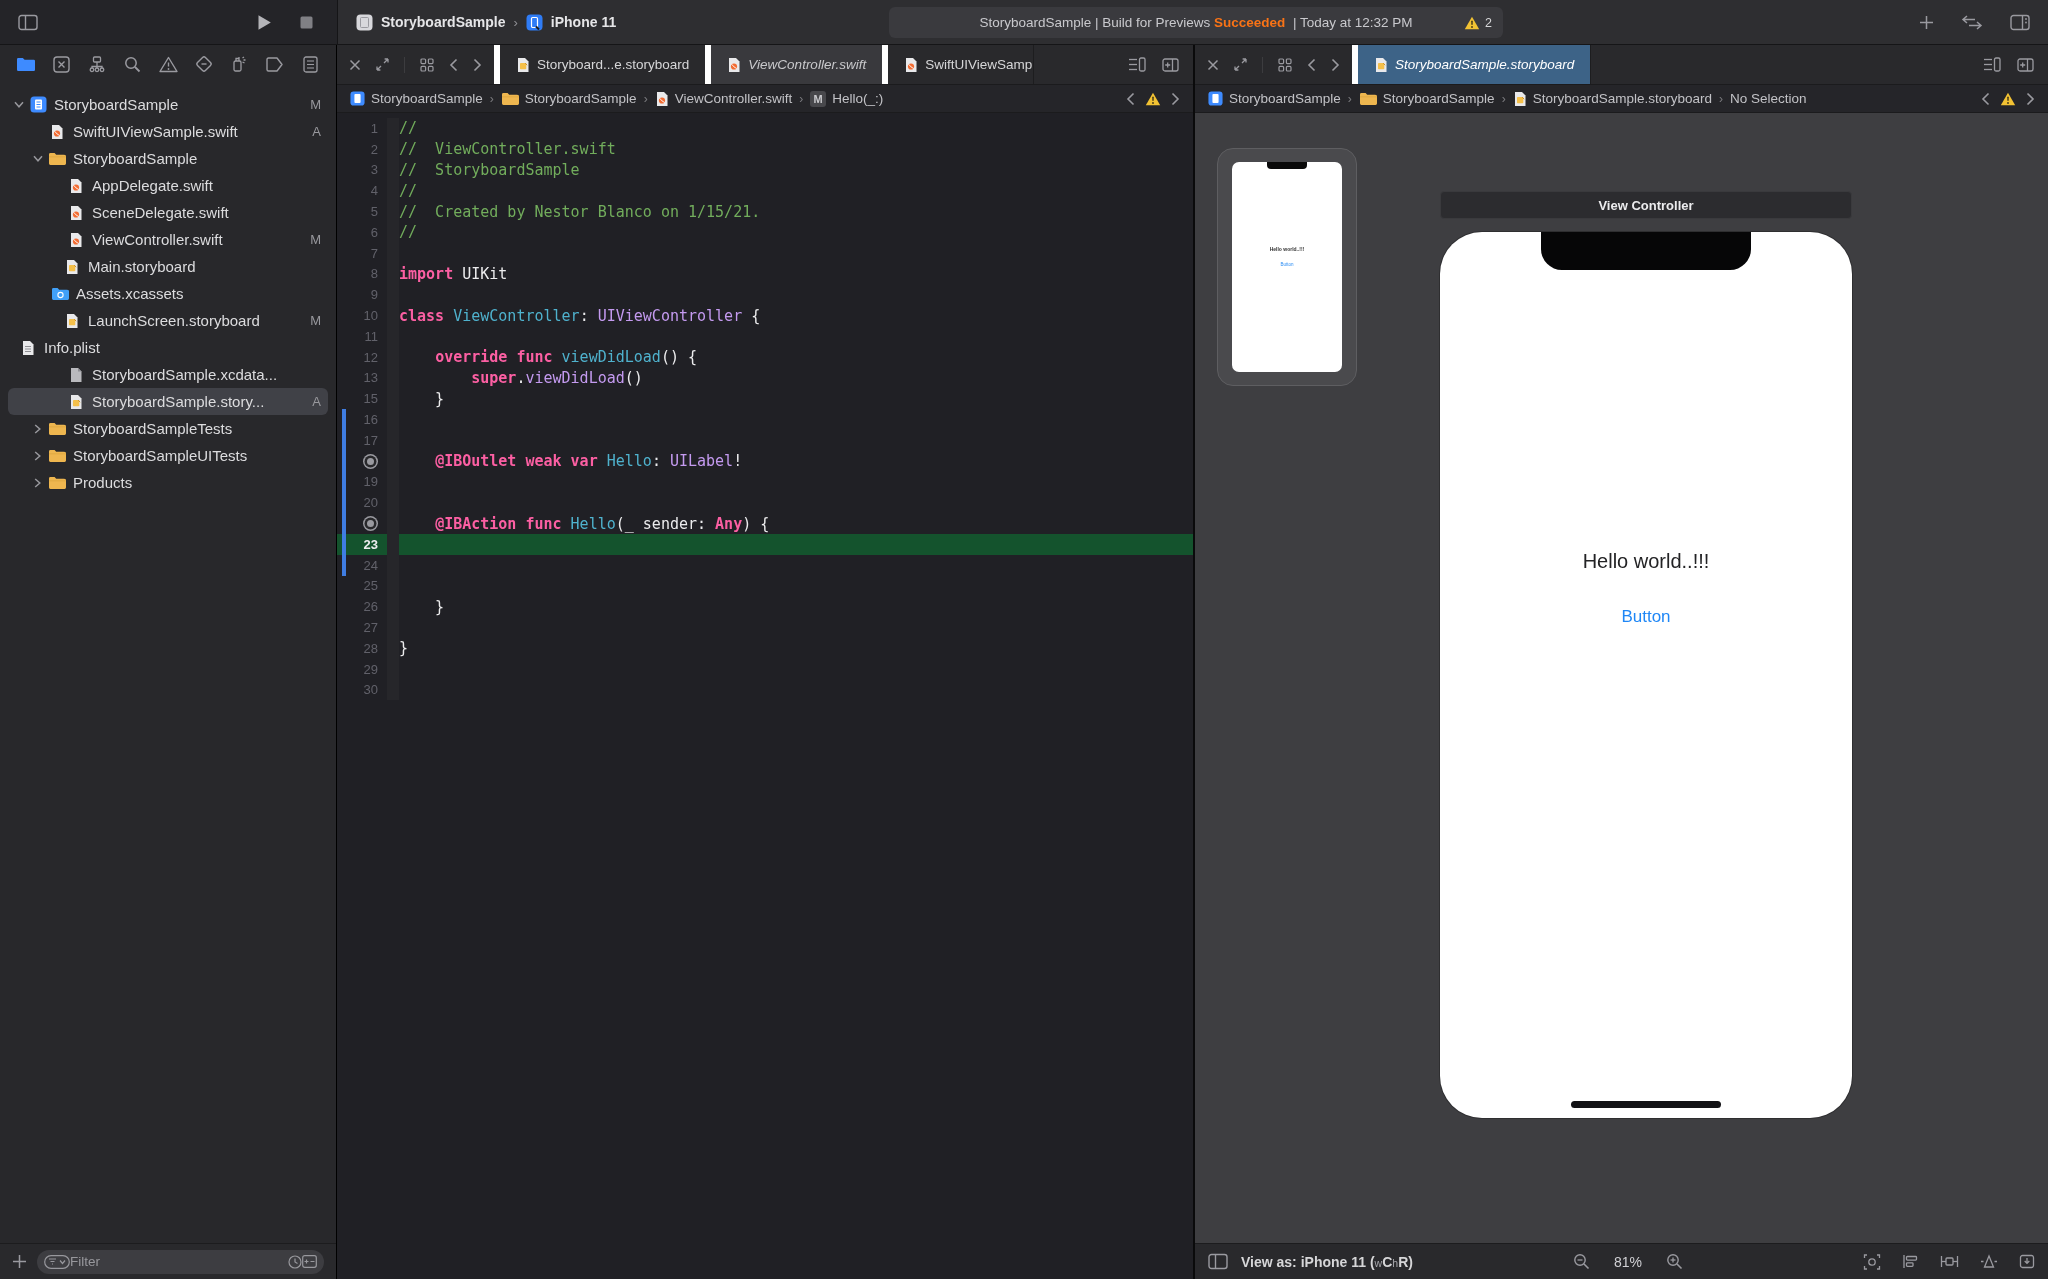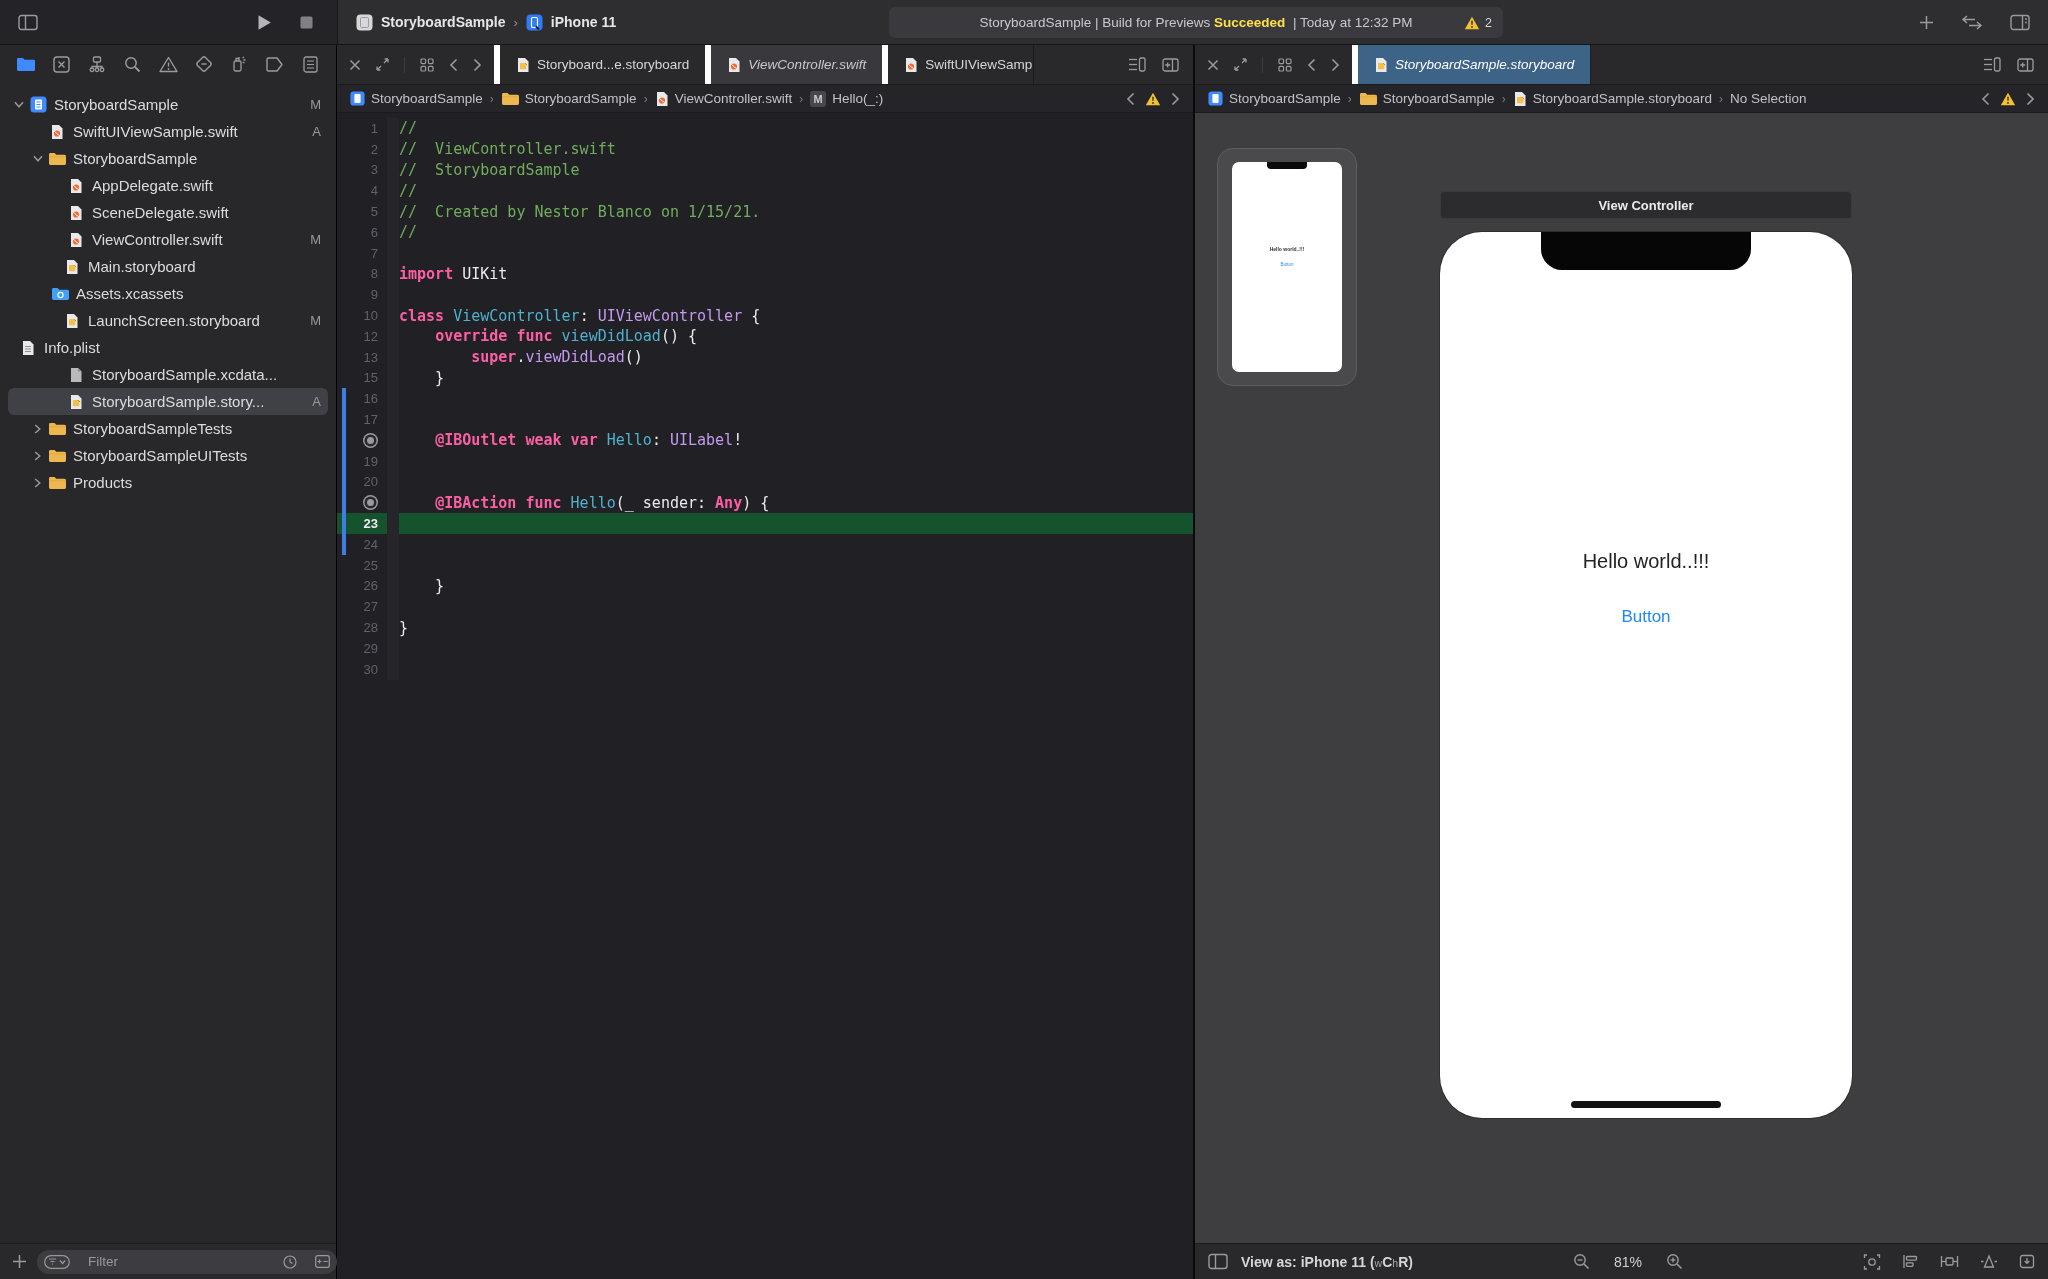--- a/index.html
+++ b/index.html
@@ -8,21 +8,21 @@
   .icn svg{display:block}
 
   
   .toolbar{position:absolute;top:0;left:0;right:0;height:45px;display:flex;z-index:5}
   .tb-left{width:337px;background:#242428;border-bottom:1px solid #151517;display:flex;align-items:center;padding:0 18px}
   .tb-left .spacer{flex:1}
   .tb-main{flex:1;background:#2e2e31;border-bottom:1px solid #151517;border-left:1px solid #151517;display:flex;align-items:center;position:relative;padding:0 18px}
   .scheme{display:flex;align-items:center;gap:8px;font-size:14px;color:#e6e6e8;font-weight:bold}
   .scheme .sep{color:#8e8e93;font-weight:normal;font-size:13px}
   .status-pill{position:absolute;left:551px;width:614px;top:7px;height:31px;background:#3a3a3e;border-radius:6px;display:flex;align-items:center;justify-content:center;font-size:13.5px;color:#c9c9cd}
-  .status-pill b{color:#fde047;margin:15px 4px 0 0}
+  .status-pill b{color:#f97316;margin:15px 4px 0 0}
   .status-warn{position:absolute;right:11px;top:0;height:31px;display:flex;align-items:center;gap:5px;color:#d6d6d8;font-size:12.5px}
   .tb-right{margin-left:auto;display:flex;align-items:center;gap:27px}
 
   
   .content{position:absolute;top:45px;bottom:0;left:0;right:0;display:flex}
   .navigator{width:337px;background:#28282b;border-right:1px solid #000;display:flex;flex-direction:column;flex:none}
   .editor-pane{width:858px;flex:none;display:flex;flex-direction:column;background:#202025;border-right:2px solid #0a0a0b}
   .canvas-pane{flex:1;display:flex;flex-direction:column;background:#3e3e41;min-width:0}
 
   
@@ -30,21 +30,21 @@
   .tool{width:26px;height:26px;display:flex;align-items:center;justify-content:center}
   .file-tree{flex:1;padding-top:8px;overflow:hidden}
   .frow{height:27px;display:flex;align-items:center;font-size:15px;color:#dcdcde;position:relative}
   .frow>*{position:relative;z-index:1}
   .frow.selected::before{content:"";position:absolute;left:8px;right:8px;top:0;bottom:0;background:#404147;border-radius:6px;z-index:0}
   .frow .chev{width:17px;flex:none;display:flex;justify-content:center}
   .frow .ficon{width:22px;flex:none;display:flex;justify-content:center;margin-right:5px}
   .frow .flabel{white-space:nowrap;overflow:hidden;text-overflow:ellipsis}
   .frow .badge{position:absolute;right:15px;color:#98989d;font-size:13px;z-index:1}
   .nav-filter{height:36px;flex:none;border-top:1px solid #1c1c1e;background:#29292c;display:flex;align-items:center;padding:0 12px;gap:10px}
-  .filter-field{flex:1;height:24px;background:#3d3d41;border-radius:13px;display:flex;align-items:center;padding:0 7px;gap:18px}
+  .filter-field{flex:1;height:24px;background:#3d3d41;border-radius:13px;display:flex;align-items:center;padding:0 7px;gap:0}
   .filter-field input{flex:1;background:transparent;border:none;outline:none;color:#d6d6d8;font-size:13.5px;font-family:inherit;min-width:0}
   .filter-field input::placeholder{color:#98989d}
 
   
   .tabbar{height:40px;flex:none;background:#29292c;border-bottom:1px solid #1b1b1d;display:flex;align-items:stretch}
   .tb-controls{display:flex;align-items:center;gap:15px;padding:0 12px}
   .tb-controls .dv{width:1px;height:16px;background:#3c3c3f}
   .tabs{display:flex;flex:1;min-width:0;overflow:hidden}
   .tab{display:flex;align-items:center;gap:7px;padding:0 16px;font-size:13.5px;color:#d6d6d8;border-left:6px solid #ffffff;white-space:nowrap}
   .tab:last-child{border-right:1px solid #1d1d1f}
@@ -698,20 +698,26 @@
     <span class="ctext"></span>
   </div>
         <div class="crow">
 
     <span class="gut">10</span>
     <span class="fold"></span>
     <span class="ctext"><span class="tk-kw">class</span><span class="tk-pl"> </span><span class="tk-ty">ViewController</span><span class="tk-pl">: </span><span class="tk-fw">UIViewController</span><span class="tk-pl"> {</span></span>
   </div>
         <div class="crow">
 
+    <span class="gut">11</span>
+    <span class="fold"></span>
+    <span class="ctext"></span>
+  </div>
+        <div class="crow">
+
     <span class="gut">12</span>
     <span class="fold"></span>
     <span class="ctext"><span class="tk-pl">    </span><span class="tk-kw">override</span><span class="tk-pl"> </span><span class="tk-kw">func</span><span class="tk-pl"> </span><span class="tk-ty">viewDidLoad</span><span class="tk-pl">() {</span></span>
   </div>
         <div class="crow">
 
     <span class="gut">13</span>
     <span class="fold"></span>
     <span class="ctext"><span class="tk-pl">        </span><span class="tk-kw">super</span><span class="tk-pl">.</span><span class="tk-fw">viewDidLoad</span><span class="tk-pl">()</span></span>
   </div>

